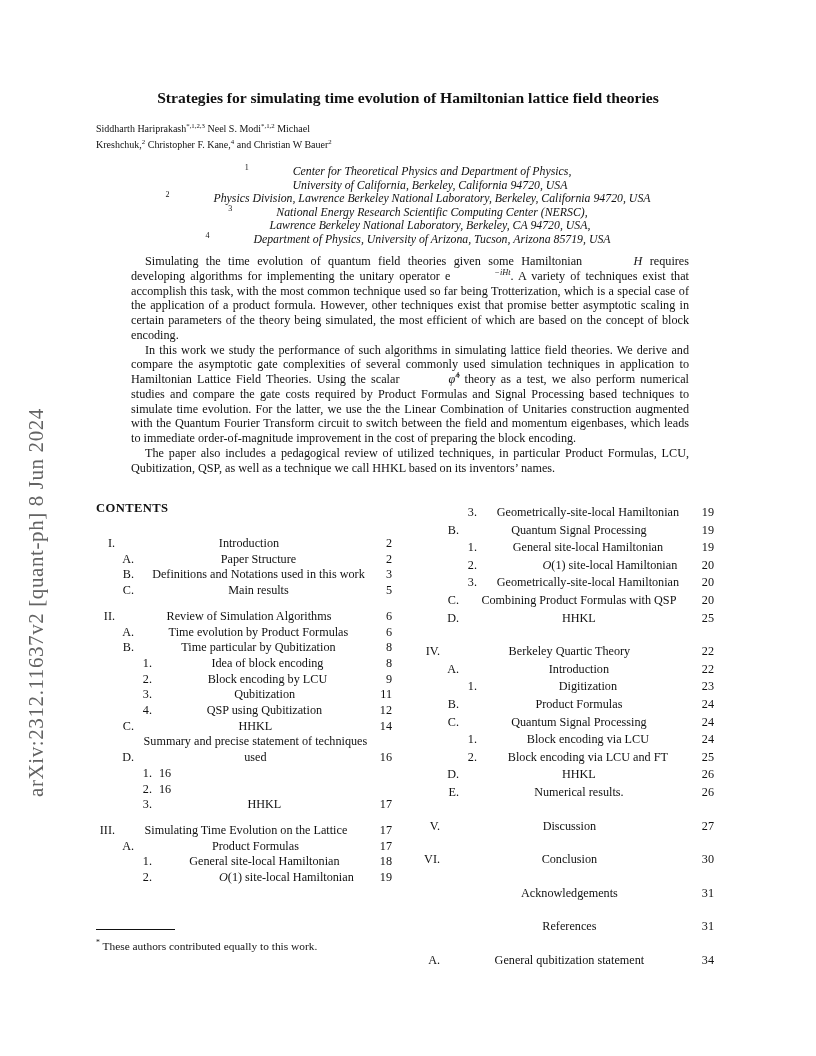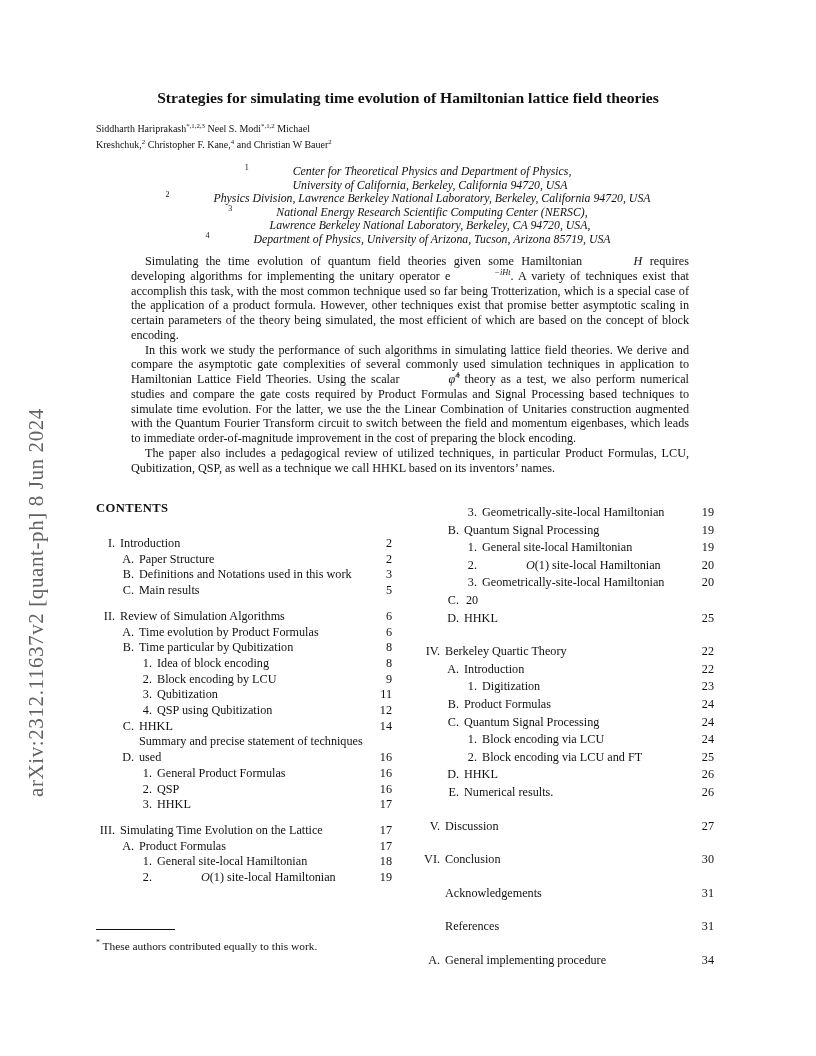--- a/index.html
+++ b/index.html
@@ -44,21 +44,21 @@
 
   .toc-col{position:absolute;font-size:12.2px;}
   #toc-left{top:536px;left:96px;width:296px;}
   #toc-right{top:504px;left:421px;width:293px;}
   .toc-row{display:flex;align-items:flex-end;line-height:15.7px;}
   #toc-right .toc-row{line-height:17.6px;}
   .toc-label{flex:none;text-align:right;margin-right:5px;white-space:nowrap;}
   .lvl0 .toc-label{width:19px;}
   .lvl1 .toc-label{width:38px;}
   .lvl2 .toc-label{width:56px;}
-  .toc-title{flex:1 1 auto;padding-right:6px;}
+  .toc-title{flex:1 1 auto;padding-right:6px;text-align:center;}
   .toc-page{flex:none;text-align:right;margin-left:2px;}
   .toc-gap{height:10px;}
   #toc-right .toc-gap{height:16px;}
 
   .footnote-rule{
     position:absolute;top:929px;left:96px;width:79px;
     border-top:1px solid #111;height:0;
   }
   .footnote{
     position:absolute;top:940px;left:96px;width:330px;
@@ -156,26 +156,24 @@
       <span class="toc-title">HHKL</span>
       <span class="toc-page">14</span>
     </div>
     <div class="toc-row lvl1">
       <span class="toc-label">D.</span>
       <span class="toc-title">Summary and precise statement of techniques used</span>
       <span class="toc-page">16</span>
     </div>
     <div class="toc-row lvl2">
       <span class="toc-label">1.</span>
-      <span class="toc-title">General Product Formulas</span>
       <span class="toc-page">16</span>
     </div>
     <div class="toc-row lvl2">
       <span class="toc-label">2.</span>
-      <span class="toc-title">QSP</span>
       <span class="toc-page">16</span>
     </div>
     <div class="toc-row lvl2">
       <span class="toc-label">3.</span>
       <span class="toc-title">HHKL</span>
       <span class="toc-page">17</span>
     </div>
     <div class="toc-gap"></div>
     <div class="toc-row lvl0">
       <span class="toc-label">III.</span>
@@ -219,20 +217,21 @@
       <span class="toc-title"><span class="it">O</span><span>(1) site-local Hamiltonian</span></span>
       <span class="toc-page">20</span>
     </div>
     <div class="toc-row lvl2">
       <span class="toc-label">3.</span>
       <span class="toc-title">Geometrically-site-local Hamiltonian</span>
       <span class="toc-page">20</span>
     </div>
     <div class="toc-row lvl1">
       <span class="toc-label">C.</span>
+      <span class="toc-title">Combining Product Formulas with QSP</span>
       <span class="toc-page">20</span>
     </div>
     <div class="toc-row lvl1">
       <span class="toc-label">D.</span>
       <span class="toc-title">HHKL</span>
       <span class="toc-page">25</span>
     </div>
     <div class="toc-gap"></div>
     <div class="toc-row lvl0">
       <span class="toc-label">IV.</span>
@@ -299,19 +298,19 @@
     </div>
     <div class="toc-gap"></div>
     <div class="toc-row lvl0">
       <span class="toc-label"></span>
       <span class="toc-title">References</span>
       <span class="toc-page">31</span>
     </div>
     <div class="toc-gap"></div>
     <div class="toc-row lvl0">
       <span class="toc-label">A.</span>
-      <span class="toc-title">General implementing procedure</span>
+      <span class="toc-title">General qubitization statement</span>
       <span class="toc-page">34</span>
     </div>
   </div>
 
 <div class="footnote-rule"></div>
 <div class="footnote"><sup>*</sup><span> These authors contributed equally to this work.</span></div>
 
 </body></html>

